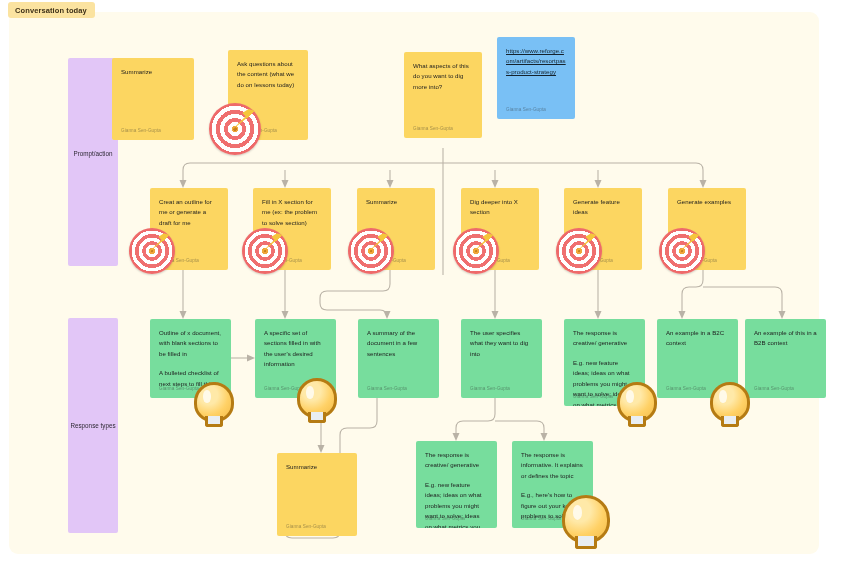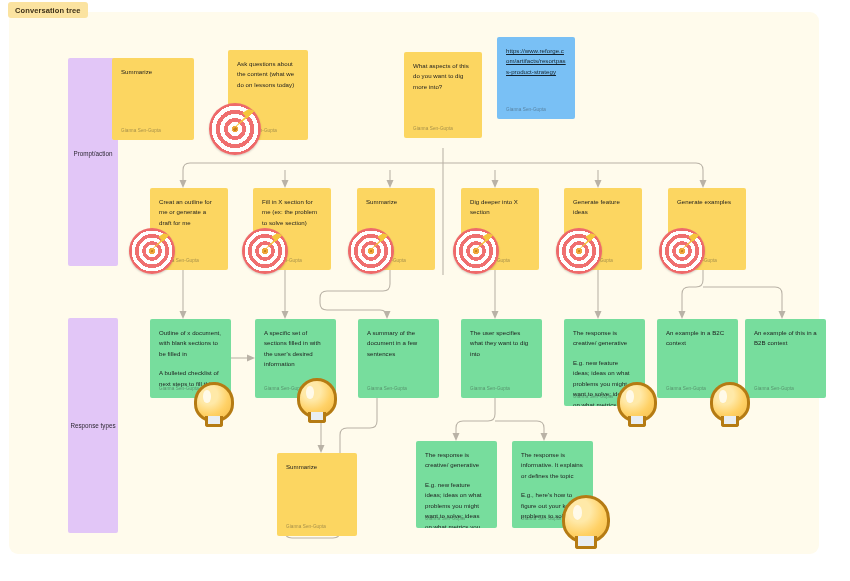--- a/index.html
+++ b/index.html
@@ -162,21 +162,21 @@
     pointer-events: none;
   }
   svg.wires path { fill: none; stroke: #b9b2a6; stroke-width: 1.05px; }
   svg.wires .head { fill: #b9b2a6; stroke: none; }
 </style>
 </head>
 <body>
 
 <div id="root">
 
-  <div class="tab">Conversation tree</div>
+  <div class="tab">Conversation today</div>
 
   <div class="canvas"></div>
 
   <div class="lane top" style="left:68px; top:58px; width:50px; height:208px;">
     <span>Prompt/action</span>
   </div>
   <div class="lane bottom" style="left:68px; top:318px; width:50px; height:215px;">
     <span>Response types</span>
   </div>
 

